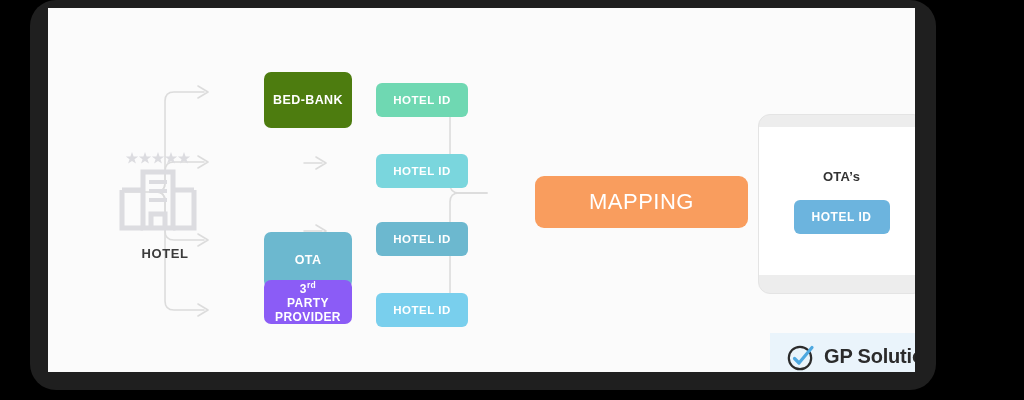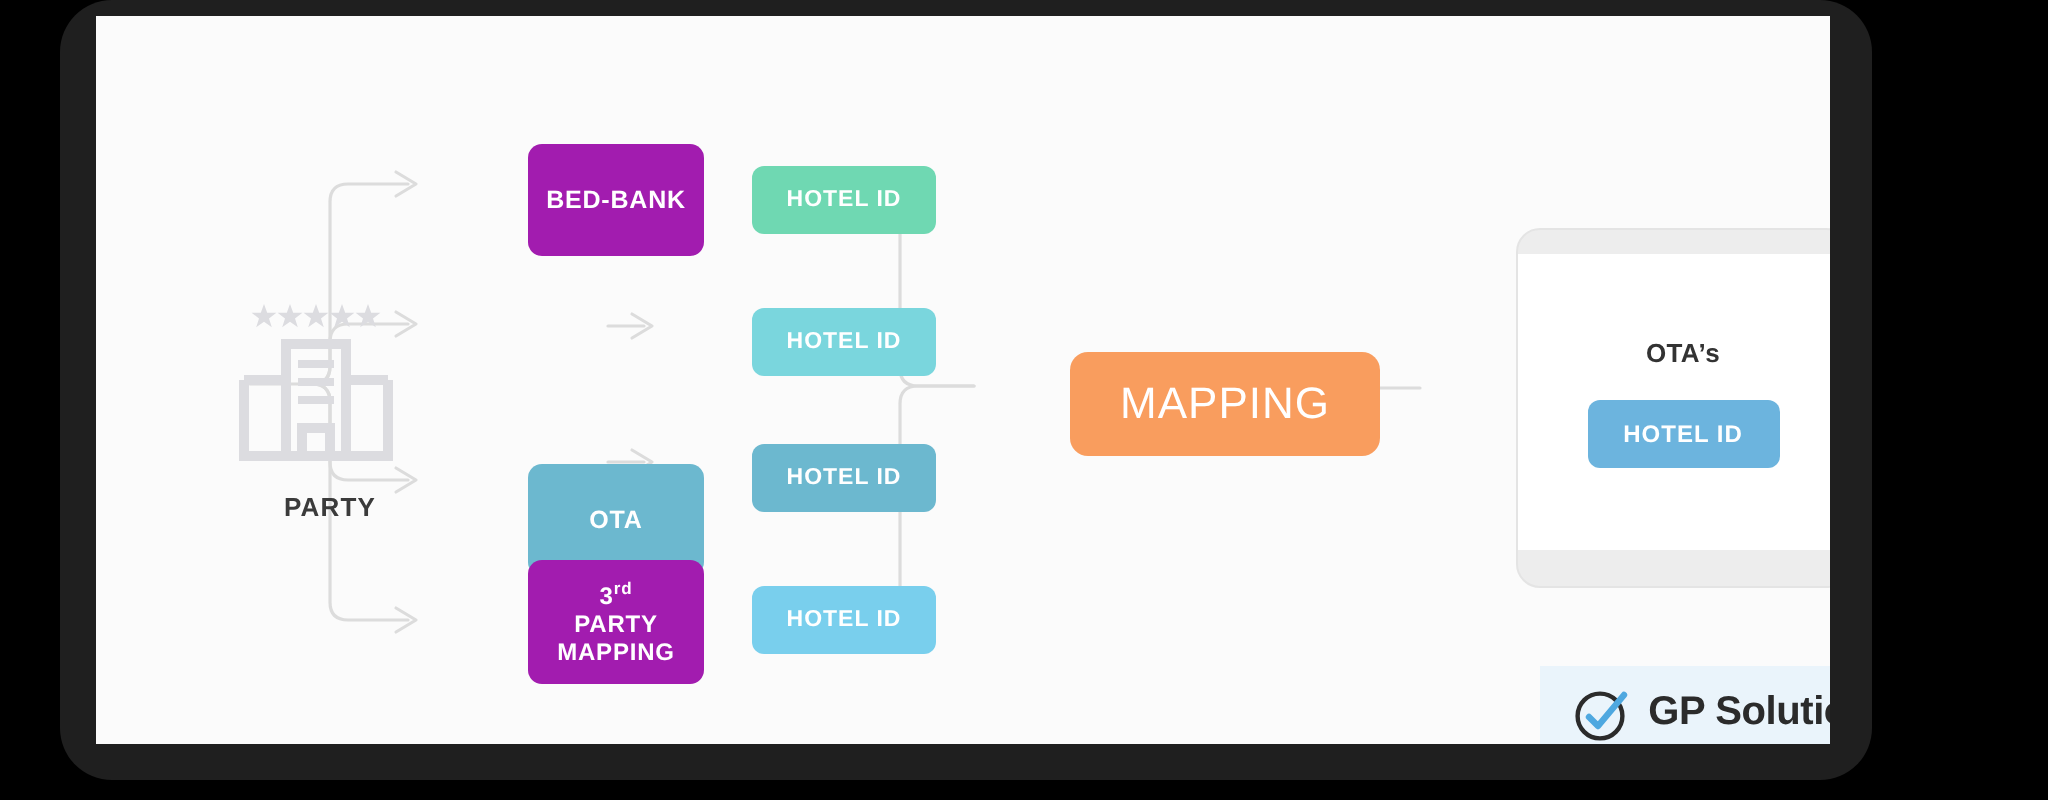--- a/index.html
+++ b/index.html
@@ -43,42 +43,42 @@
     width: 88px; height: 56px;
     border-radius: 7px;
     display: flex; align-items: center; justify-content: center;
     text-align: center;
     color: #ffffff;
     font-size: 12.5px; font-weight: bold; letter-spacing: .4px;
     line-height: 1.18;
     left: 216px;
   }
   .chan .sup { font-size: 8.5px; vertical-align: super; font-weight: bold; }
-  #chan-0 { top: 64px;  background: #a21caf; }
+  #chan-0 { top: 64px;  background: #4d7c0f; }
   #chan-1 { top: 135px; background: #7ad6dd; }
   #chan-2 { top: 224px; background: #6cb8cf; }
-  #chan-3 { top: 272px; background: #a21caf; height: 62px; font-size: 12px; }
+  #chan-3 { top: 272px; background: #8b5cf6; height: 44px; font-size: 12px; }
 
   
   .hid {
     position: absolute; left: 328px;
     width: 92px; height: 34px;
     border-radius: 6px;
     display: flex; align-items: center; justify-content: center;
     color: #ffffff; font-size: 11.5px; font-weight: bold; letter-spacing: .5px;
   }
   #hid-0 { top: 75px;  background: #6fd8b2; }
   #hid-1 { top: 146px; background: #7ad6dd; }
   #hid-2 { top: 214px; background: #6cb8cf; }
   #hid-3 { top: 285px; background: #79cfed; }
 
   
   #mapping {
     position: absolute; left: 487px; top: 168px;
-    width: 155px; height: 52px;
+    width: 213px; height: 52px;
     background: #f99d5e;
     border-radius: 9px;
     display: flex; align-items: center; justify-content: center;
     color: #ffffff; font-size: 22px; letter-spacing: .5px;
   }
 
   
   #device {
     position: absolute; left: 710px; top: 106px;
     width: 167px; height: 180px;
@@ -182,33 +182,33 @@
           <path d="M 63 40 L 84 40 M 84 40 L 84 78 L 63 78"></path>
 
           <path d="M 41 78 L 41 64 L 55 64 L 55 78"></path>
         </g>
         <g stroke="#dcdce0" stroke-width="4" stroke-linecap="butt">
           <path d="M 39 32 L 57 32"></path>
           <path d="M 39 41 L 57 41"></path>
           <path d="M 39 50 L 57 50"></path>
         </g>
       </svg>
-      <div id="hotel-label">PARTY</div>
+      <div id="hotel-label">HOTEL</div>
     </div>
 
     <div class="chan" id="chan-0">
       <span>BED-BANK</span>
     </div>
     <div class="chan" id="chan-2">
       <span>OTA</span>
     </div>
     <div class="chan" id="chan-3">
       <span>
         <span>3</span><span class="sup">rd</span><br>
-        <span>PARTY MAPPING</span>
+        <span>PARTY PROVIDER</span>
       </span>
     </div>
 
     <div class="hid" id="hid-0">
       <span>HOTEL ID</span>
     </div>
     <div class="hid" id="hid-1">
       <span>HOTEL ID</span>
     </div>
     <div class="hid" id="hid-2">

